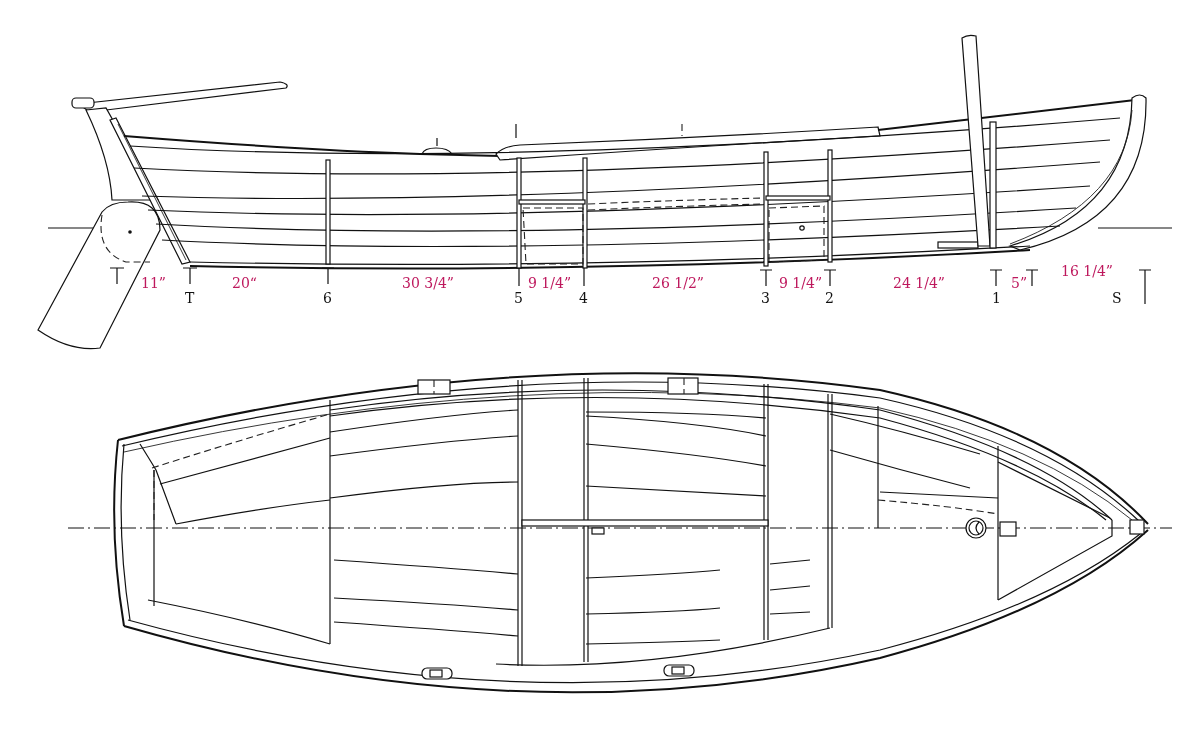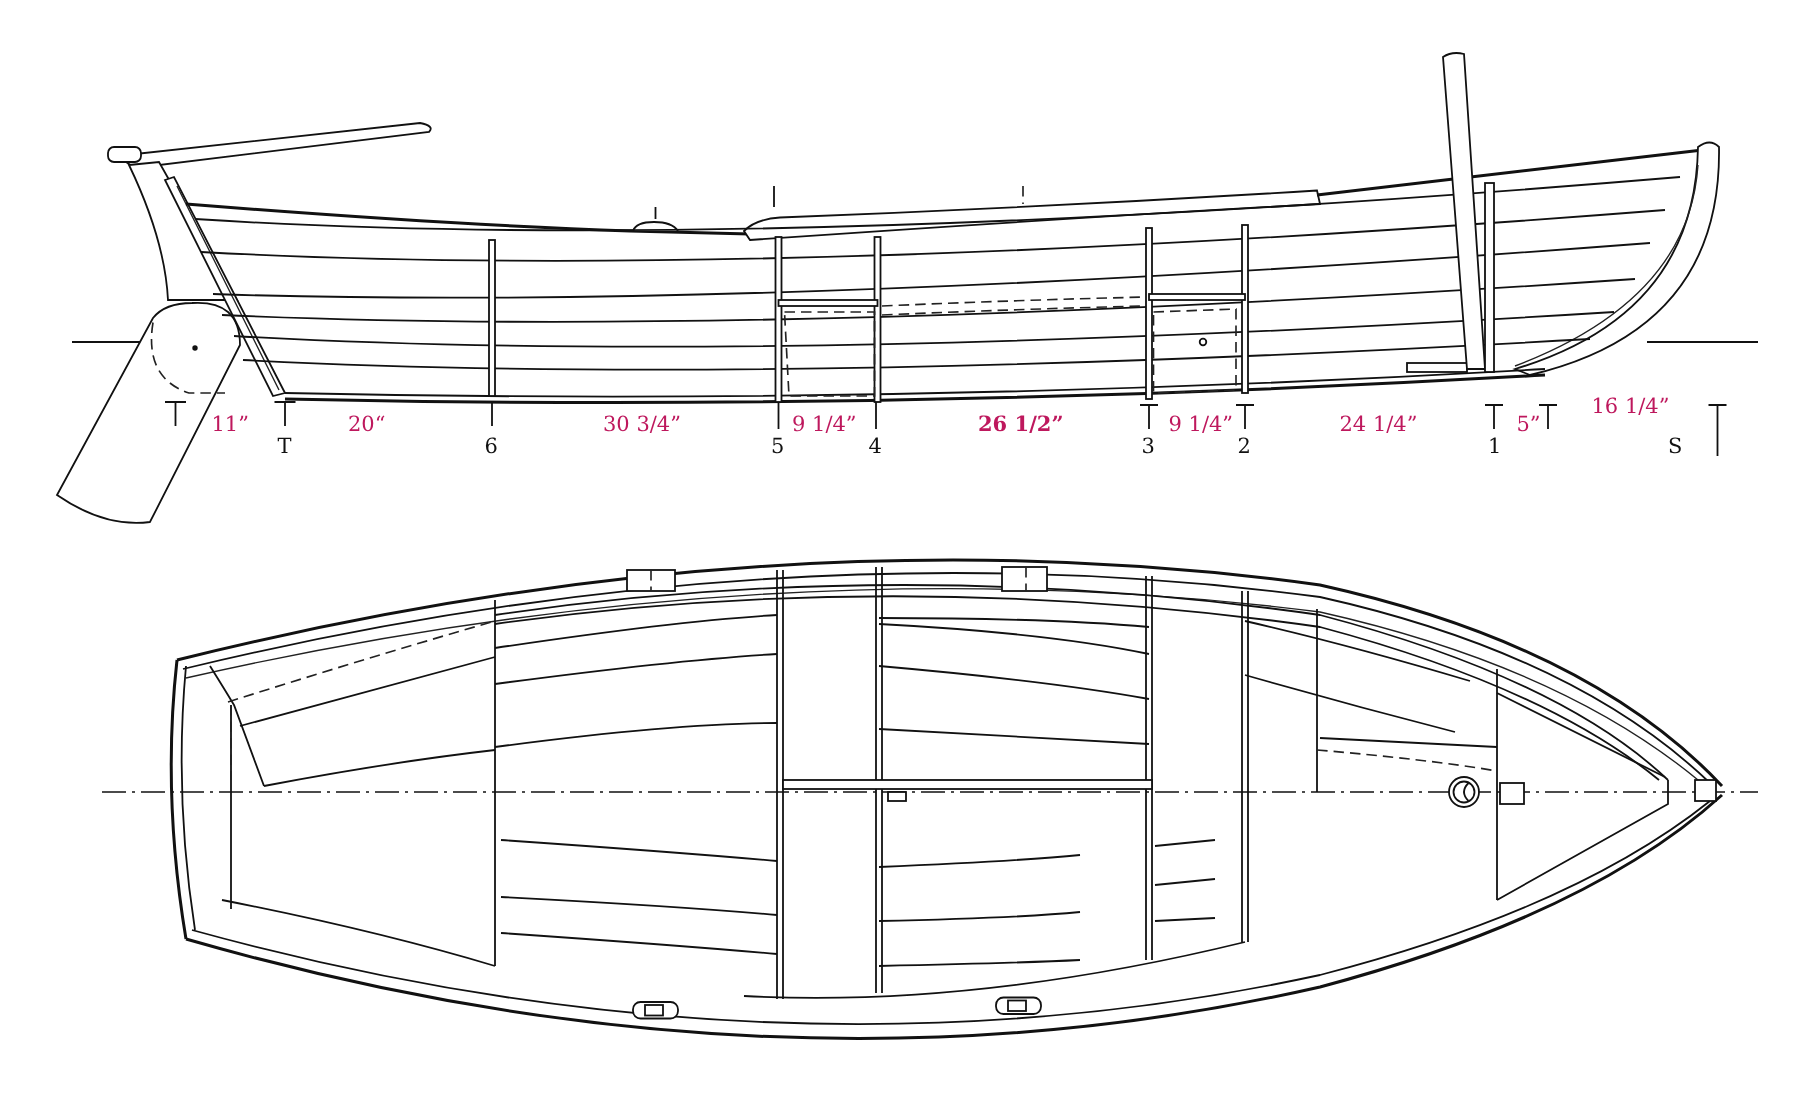--- a/index.html
+++ b/index.html
@@ -194,17 +194,17 @@
 <span class="station-label" style="left:579px; top:291px;">4</span>
 <span class="station-label" style="left:761px; top:291px;">3</span>
 <span class="station-label" style="left:825px; top:291px;">2</span>
 <span class="station-label" style="left:992px; top:291px;">1</span>
 <span class="station-label" style="left:1112px; top:291px;">S</span>
 
 <span class="dim-label" style="left:141px; top:276px;">11”</span>
 <span class="dim-label" style="left:232px; top:276px;">20“</span>
 <span class="dim-label" style="left:402px; top:276px;">30 3/4”</span>
 <span class="dim-label" style="left:528px; top:276px;">9 1/4”</span>
-<span class="dim-label" style="left:652px; top:276px;font-weight:bold;">26 1/2”</span>
+<span class="dim-label" style="left:652px; top:276px;">26 1/2”</span>
 <span class="dim-label" style="left:779px; top:276px;">9 1/4”</span>
 <span class="dim-label" style="left:893px; top:276px;text-align:right;">24 1/4”</span>
 <span class="dim-label" style="left:1011px; top:276px;">5”</span>
 <span class="dim-label" style="left:1061px; top:264px;">16 1/4”</span>
 
 </body></html>

